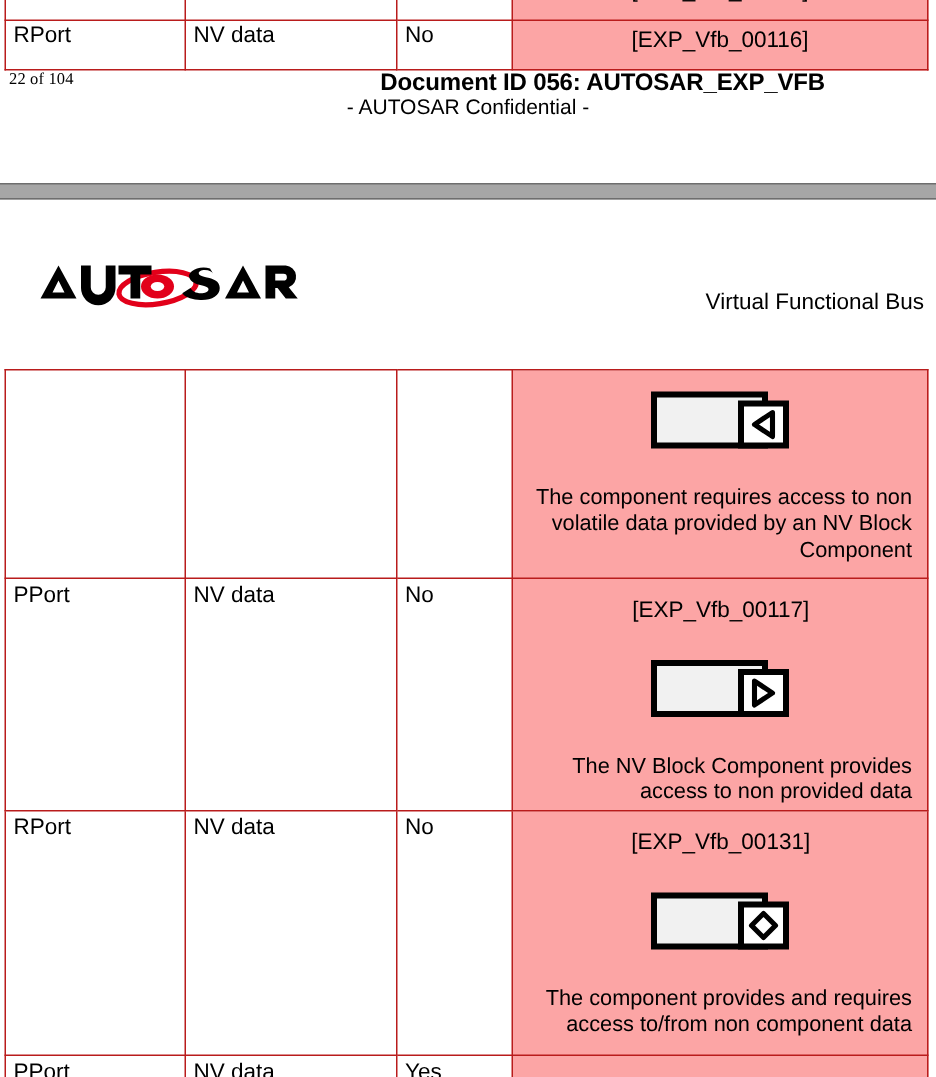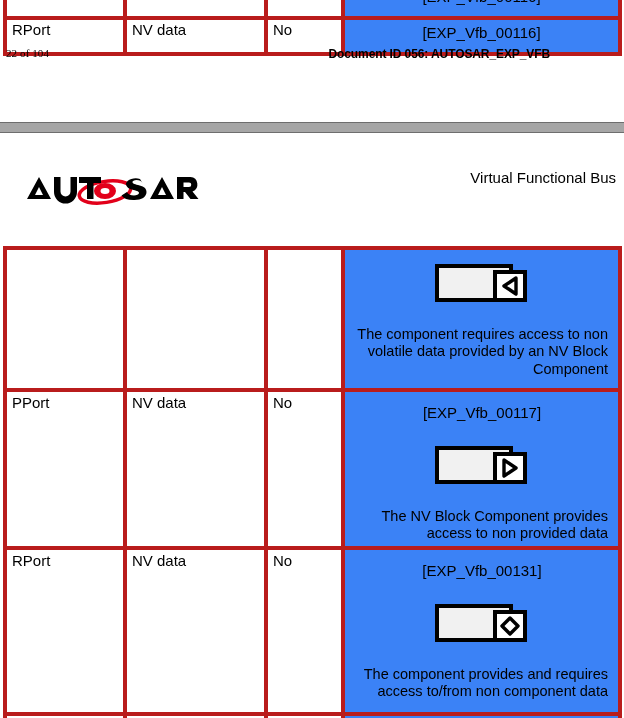--- a/index.html
+++ b/index.html
@@ -24,29 +24,29 @@
     height: 120px;
   }
 
   .tbl {
     position: absolute;
     border-collapse: collapse;
     table-layout: fixed;
     border-spacing: 0;
   }
   .tbl td {
-    border: 4px solid #b91c1c;
+    border: 1px solid #b91c1c;
     vertical-align: top;
     padding: 1px 4px 2px 5px;
     font-size: 15px;
     line-height: 1.18;
     background: #ffffff;
   }
   .tbl td.shade {
-    background: #3b82f6;
+    background: #fca5a5;
     text-align: center;
     padding: 4px 6px 6px 6px;
   }
 
   
   .c1 { width: 120px; }
   .c2 { width: 141px; }
   .c3 { width: 77px; }
   .c4 { width: 277px; }
 
@@ -73,21 +73,21 @@
     top: 0px;
     font-family: "Liberation Serif", serif;
     font-size: 11px;
     letter-spacing: 0.1px;
   }
   .footer-right {
     position: absolute;
     right: 6px;
     top: 0px;
     font-family: "Liberation Sans", sans-serif;
-    font-size: 12px;
+    font-size: 16px;
     font-weight: 600;
     letter-spacing: -0.1px;
   }
   .footer-center {
     position: absolute;
     left: 0;
     top: 16px;
     width: 624px;
     text-align: center;
     font-size: 14px;
@@ -117,21 +117,21 @@
   #logo {
     position: absolute;
     left: 24px;
     top: 4px;
     width: 210px;
     height: 36px;
   }
   .header-lines {
     position: absolute;
     right: 8px;
-    top: 0;
+    top: 24px;
     text-align: right;
     font-size: 15px;
     line-height: 1.32;
   }
 
   
   #main-table {
     left: 3px;
     top: 246px;
     width: 615px;
@@ -191,20 +191,21 @@
         </td>
       </tr>
     </tbody>
   </table>
 
 </div>
 
 <div id="page-one-footer">
   <div class="footer-left">22 of 104</div>
   <div class="footer-right">Document ID 056: AUTOSAR_EXP_VFB</div>
+  <div class="footer-center">- AUTOSAR Confidential -</div>
 </div>
 
 <div id="page-separator"></div>
 
 <div id="page-two-header">
 
   <div id="logo">
     <svg viewBox="0 0 420 72" width="210" height="36">
 
       <ellipse cx="162" cy="40" rx="52" ry="21" fill="none" stroke="#e2001a" stroke-width="7" transform="rotate(-9 162 40)"></ellipse>

